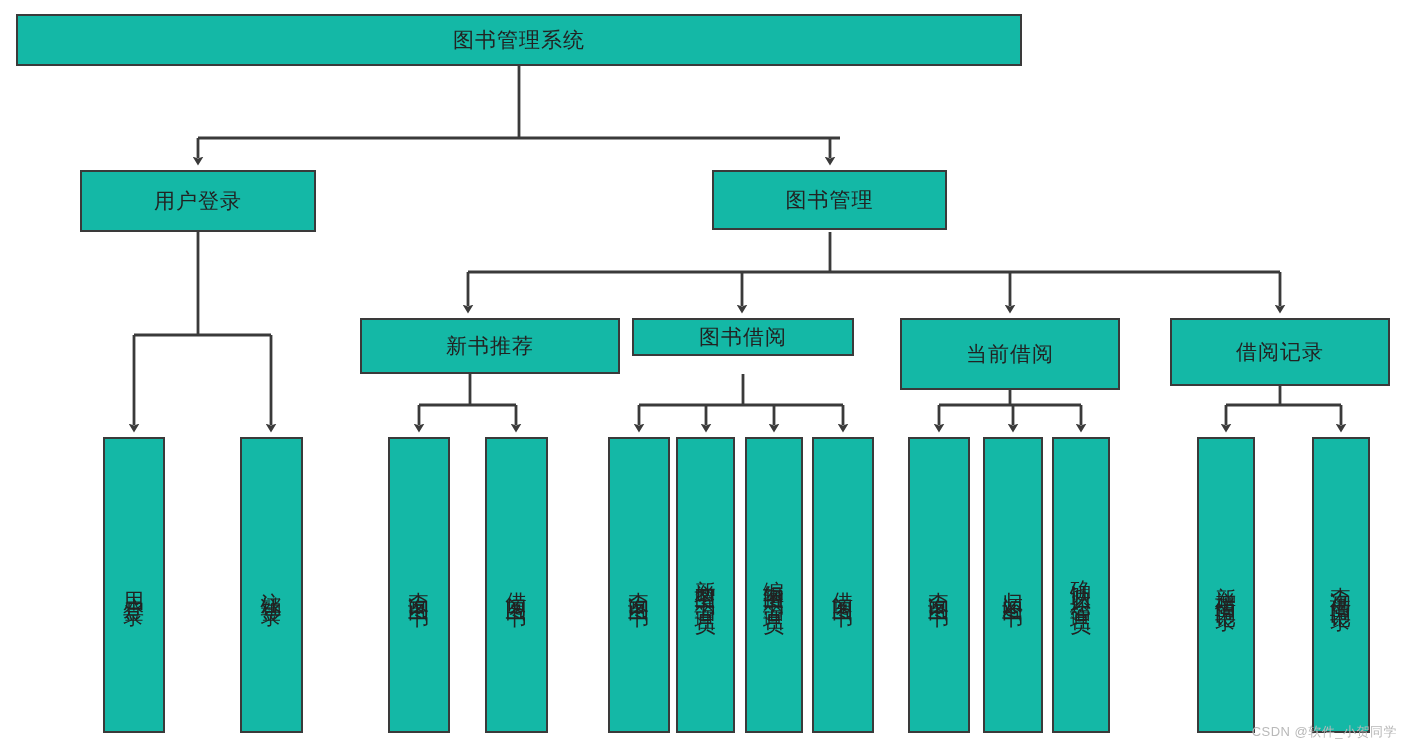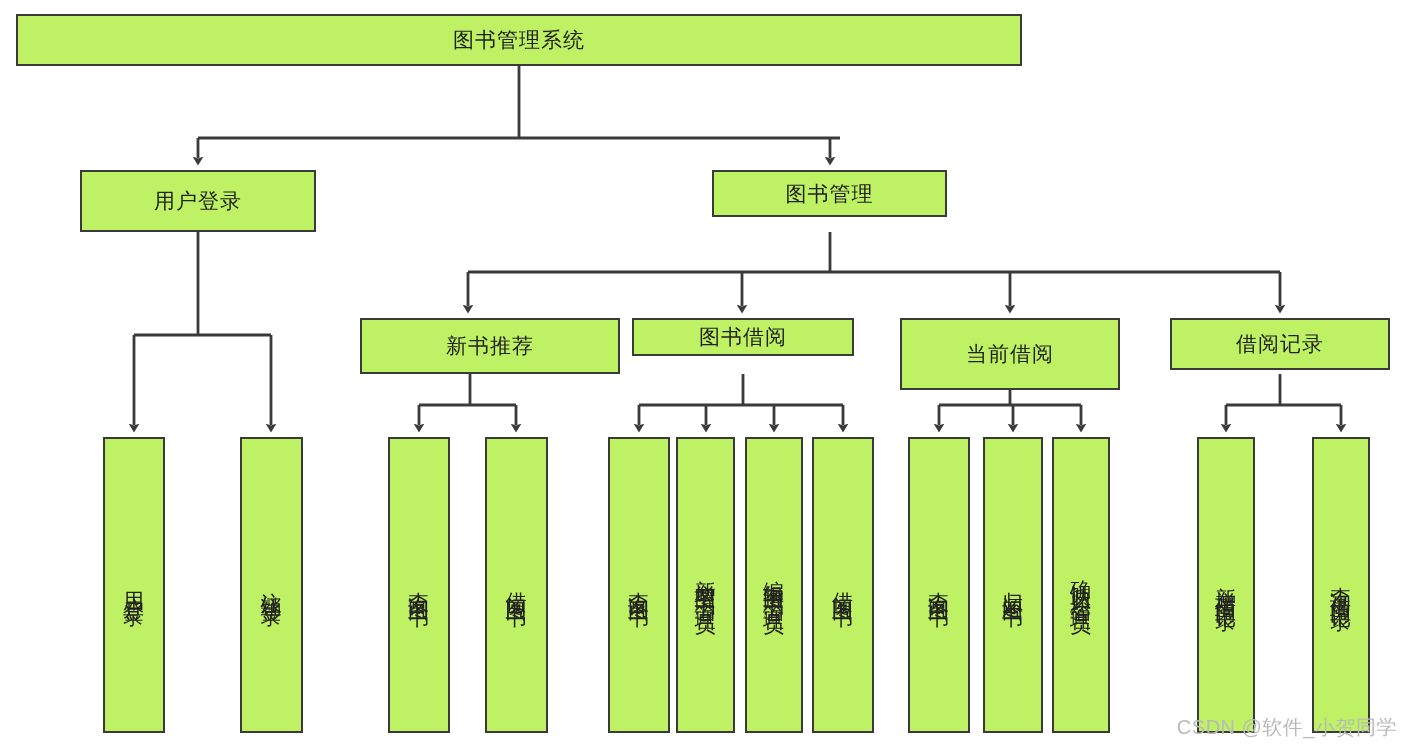--- a/index.html
+++ b/index.html
@@ -1,27 +1,27 @@
 <!DOCTYPE html>
 <html><head>
 <meta charset="utf-8">
 <style>
   html,body{margin:0;padding:0;background:#ffffff;}
   body{width:1405px;height:747px;overflow:hidden;
        font-family:"Liberation Sans","DejaVu Sans",sans-serif;}
   #stage{position:relative;width:1405px;height:747px;background:#fff;}
   svg.edges{position:absolute;left:0;top:0;width:1405px;height:747px;}
-  .node{position:absolute;box-sizing:border-box;background:#bef264;
+  .node{position:absolute;box-sizing:border-box;background:#14b8a6;
         border:2.5px solid #3a3a3a;display:flex;align-items:center;
         justify-content:center;color:#222;}
   .node.h{font-size:21px;letter-spacing:1px;}
   .node.v{writing-mode:vertical-rl;text-orientation:upright;
           font-size:21px;letter-spacing:5px;line-height:1;padding:6px 0;}
   .node.v span{display:block;}
-  .watermark{position:absolute;right:8px;bottom:6px;font-size:20px;
+  .watermark{position:absolute;right:8px;bottom:6px;font-size:13px;
              color:#b9b9b9;letter-spacing:0.5px;white-space:nowrap;}
 </style>
 </head>
 <body>
 
 <div id="stage">
 
   <svg class="edges" viewBox="0 0 1405 747" xmlns="http://www.w3.org/2000/svg">
     <defs>
       <marker id="arrow" markerWidth="9" markerHeight="11" refX="1.5" refY="5.5" orient="auto" markerUnits="userSpaceOnUse">
@@ -72,34 +72,34 @@
     </g>
   </svg>
 
   <div class="node h" style="left:16px;top:14px;width:1006px;height:52px;">
     <span>图书管理系统</span>
   </div>
 
   <div class="node h" style="left:80px;top:170px;width:236px;height:62px;">
     <span>用户登录</span>
   </div>
-  <div class="node h" style="left:712px;top:170px;width:235px;height:47px;text-align:right;">
+  <div class="node h" style="left:712px;top:170px;width:235px;height:60px;text-align:right;">
     <span>图书管理</span>
   </div>
 
   <div class="node h" style="left:360px;top:318px;width:260px;height:56px;">
     <span>新书推荐</span>
   </div>
   <div class="node h" style="left:632px;top:318px;width:222px;height:38px;">
     <span>图书借阅</span>
   </div>
   <div class="node h" style="left:900px;top:318px;width:220px;height:72px;">
     <span>当前借阅</span>
   </div>
-  <div class="node h" style="left:1170px;top:318px;width:220px;height:52px;">
+  <div class="node h" style="left:1170px;top:318px;width:220px;height:68px;">
     <span>借阅记录</span>
   </div>
 
   <div class="node v" style="left:103px;top:437px;width:62px;height:296px;">
     <span>用户登录</span>
   </div>
   <div class="node v" style="left:240px;top:437px;width:63px;height:296px;">
     <span>注销登录</span>
   </div>
   <div class="node v" style="left:388px;top:437px;width:62px;height:296px;">

